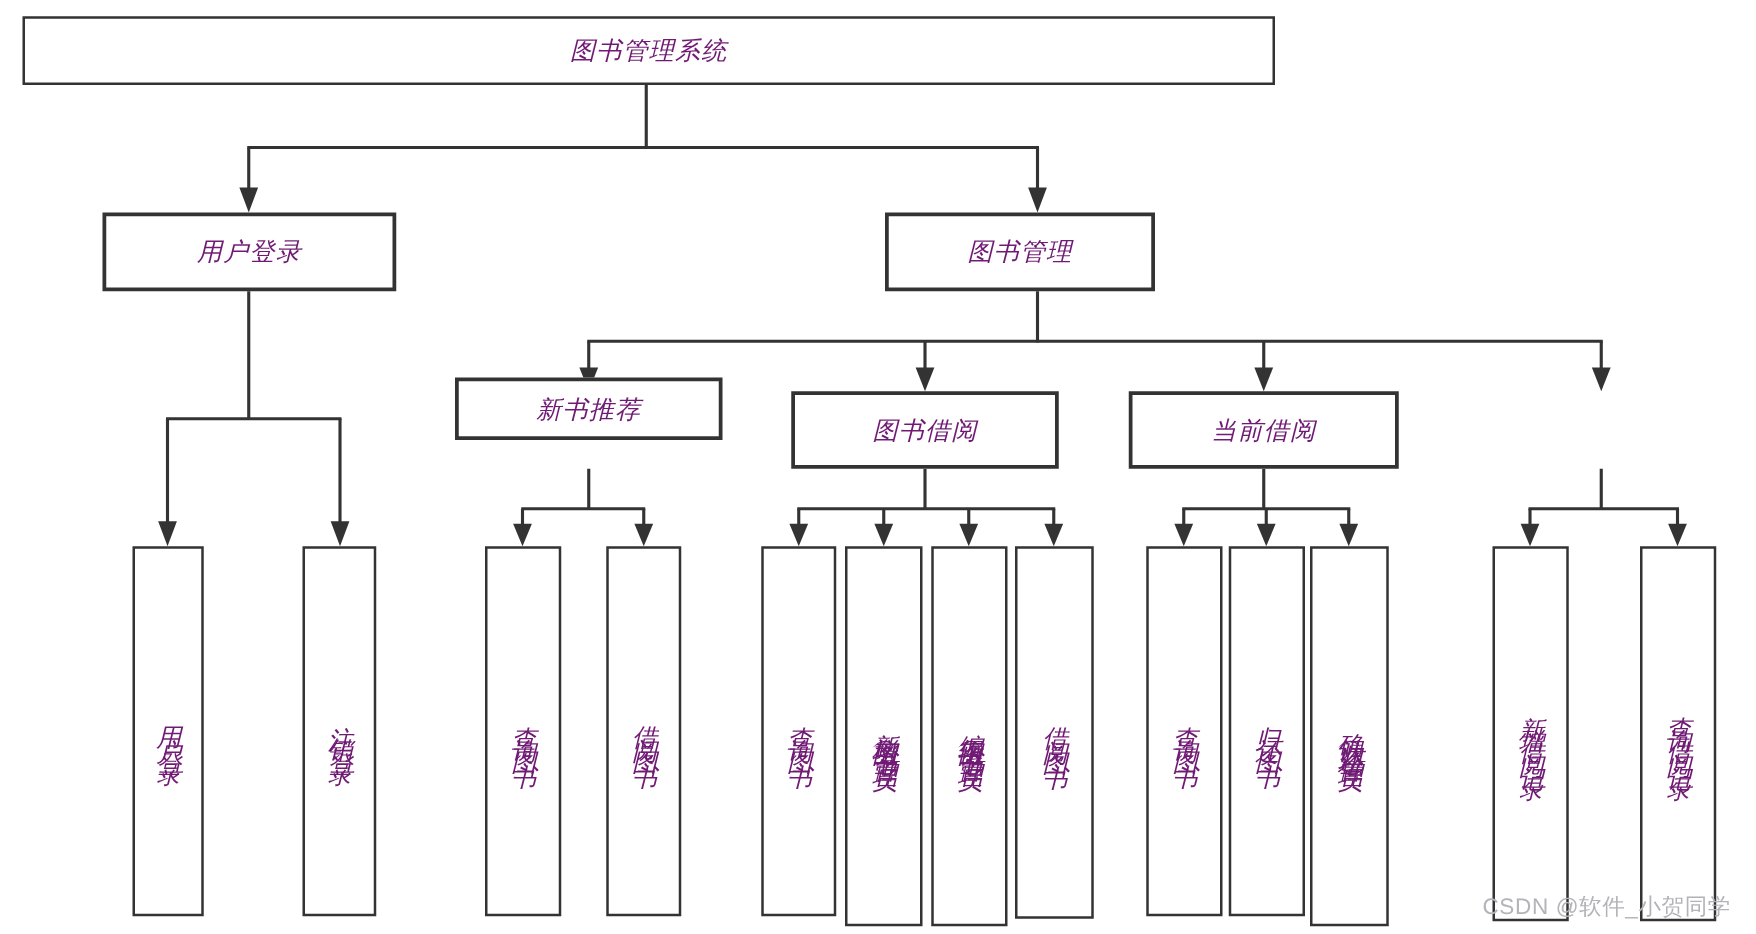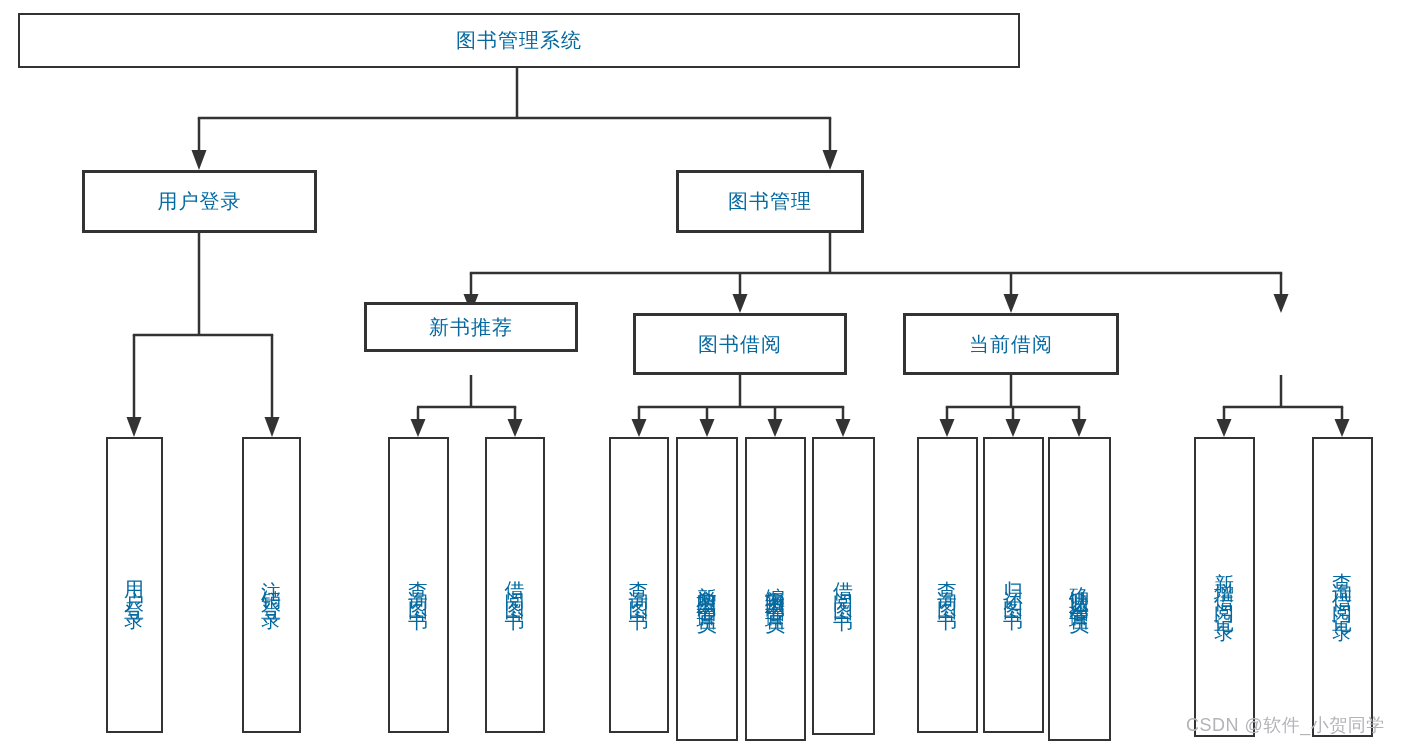--- a/index.html
+++ b/index.html
@@ -13,22 +13,23 @@
   }
   .connectors{position:absolute;left:0;top:0;width:1405px;height:747px;}
   .node{
     position:absolute;
     background:#ffffff;
     border:3px solid #333333;
     box-sizing:border-box;
     display:flex;align-items:center;justify-content:center;
     font-size:20px;
     letter-spacing:1px;
-    color:#0369a1;
+    color:#701a75;
     z-index:2;
+    font-style:italic;
   }
   .node.thin{border-width:2px;}
   .node.leaf{border-width:2px;}
   .leaf span{
     writing-mode:vertical-rl;
     text-orientation:mixed;
     font-size:20px;
     letter-spacing:10px;
     line-height:1;
     white-space:nowrap;
@@ -114,21 +115,21 @@
     </g>
   </svg>
 
   <div class="node thin" style="left:18px;top:13px;width:1002px;height:55px">
     <span>图书管理系统</span>
   </div>
 
   <div class="node" style="left:82px;top:170px;width:235px;height:63px">
     <span>用户登录</span>
   </div>
-  <div class="node" style="left:676px;top:170px;width:188px;height:63px">
+  <div class="node" style="left:708px;top:170px;width:216px;height:63px">
     <span>图书管理</span>
   </div>
 
   <div class="node" style="left:364px;top:302px;width:214px;height:50px">
     <span>新书推荐</span>
   </div>
   <div class="node" style="left:633px;top:313px;width:214px;height:62px">
     <span>图书借阅</span>
   </div>
   <div class="node" style="left:903px;top:313px;width:216px;height:62px">

